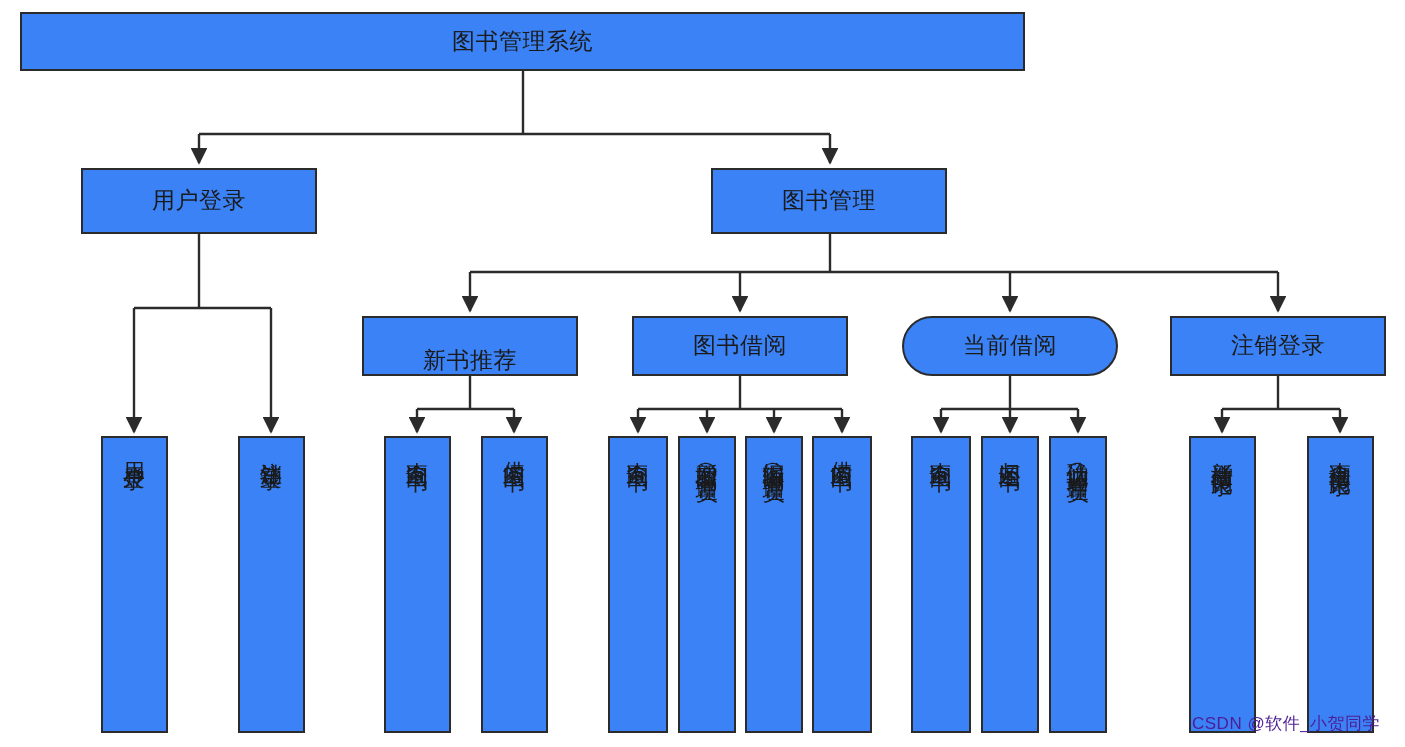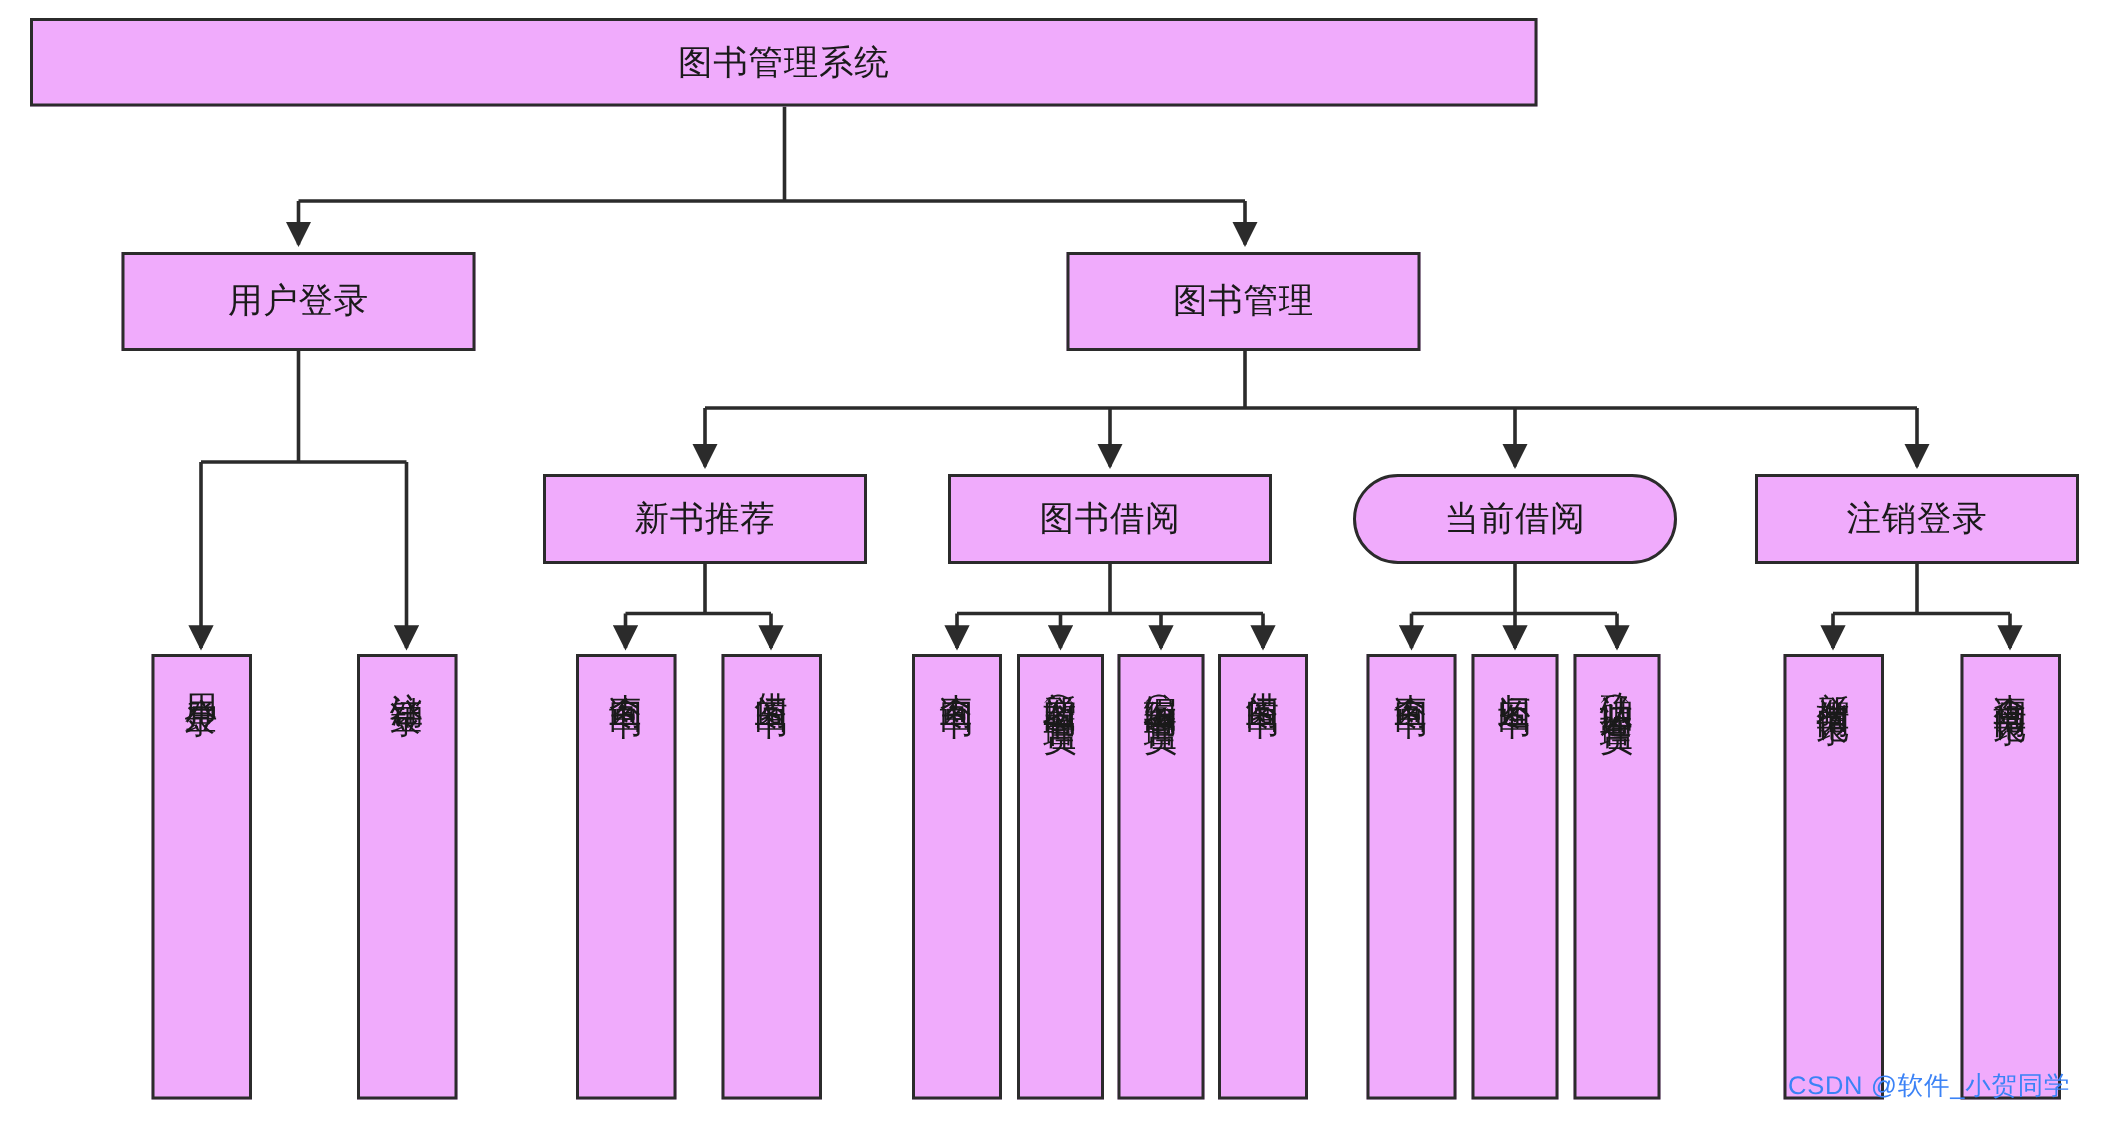--- a/index.html
+++ b/index.html
@@ -23,21 +23,21 @@
     position: absolute;
     left: 0;
     top: 0;
     width: 1405px;
     height: 747px;
     pointer-events: none;
   }
   .node {
     position: absolute;
     border: 2px solid #2b2b2b;
-    background: #f0abfc;
+    background: #3b82f6;
     display: flex;
     align-items: center;
     justify-content: center;
     text-align: center;
     z-index: 2;
   }
   .node .label {
     display: block;
     line-height: 1.12;
     letter-spacing: 0.5px;
@@ -58,21 +58,21 @@
     font-size: 22px;
     letter-spacing: 3px;
     line-height: 1.05;
     white-space: nowrap;
   }
   .watermark {
     position: absolute;
     left: 1192px;
     top: 712px;
     font-size: 17px;
-    color: #3b82f6;
+    color: #4c1d95;
     z-index: 5;
     white-space: nowrap;
     letter-spacing: 0.5px;
   }
 </style>
 </head>
 <body>
 
 <div id="canvas">
 
@@ -130,21 +130,21 @@
     <span class="label">图书管理系统</span>
   </div>
 
   <div class="node horizontal" style="left:81px; top:168px; width:236px; height:66px;">
     <span class="label">用户登录</span>
   </div>
   <div class="node horizontal" style="left:711px; top:168px; width:236px; height:66px;">
     <span class="label">图书管理</span>
   </div>
 
-  <div class="node horizontal" style="left:362px; top:316px; width:216px; height:60px;">
+  <div class="node horizontal" style="left:362px; top:316px; width:216px; height:60px;align-items:flex-end;">
     <span class="label">新书推荐</span>
   </div>
   <div class="node horizontal" style="left:632px; top:316px; width:216px; height:60px;">
     <span class="label">图书借阅</span>
   </div>
   <div class="node horizontal" style="left:902px; top:316px; width:216px; height:60px;border-radius:30px;">
     <span class="label">当前借阅</span>
   </div>
   <div class="node horizontal" style="left:1170px; top:316px; width:216px; height:60px;">
     <span class="label">注销登录</span>

